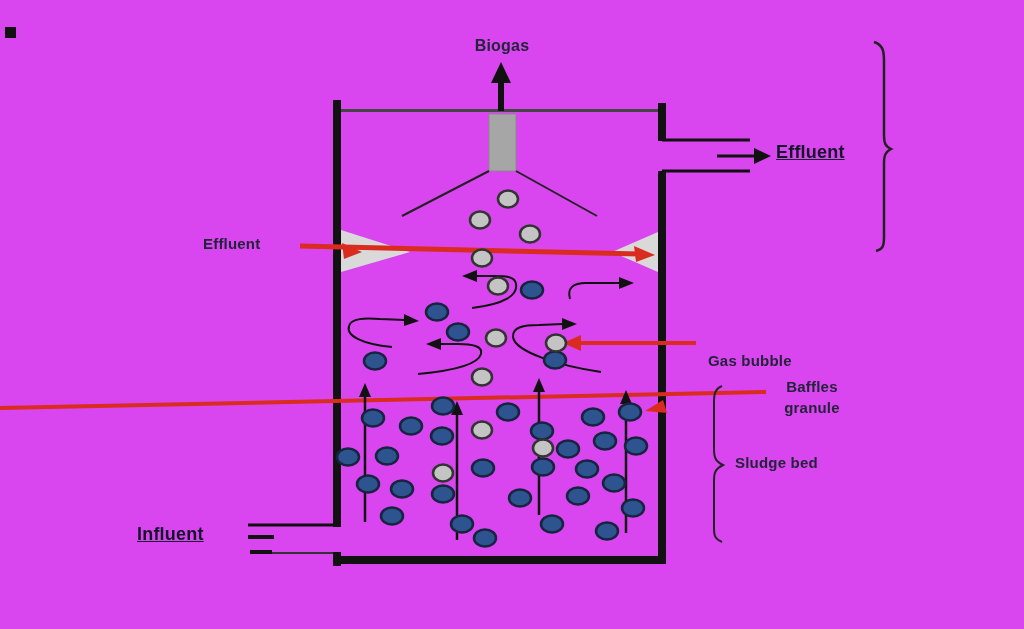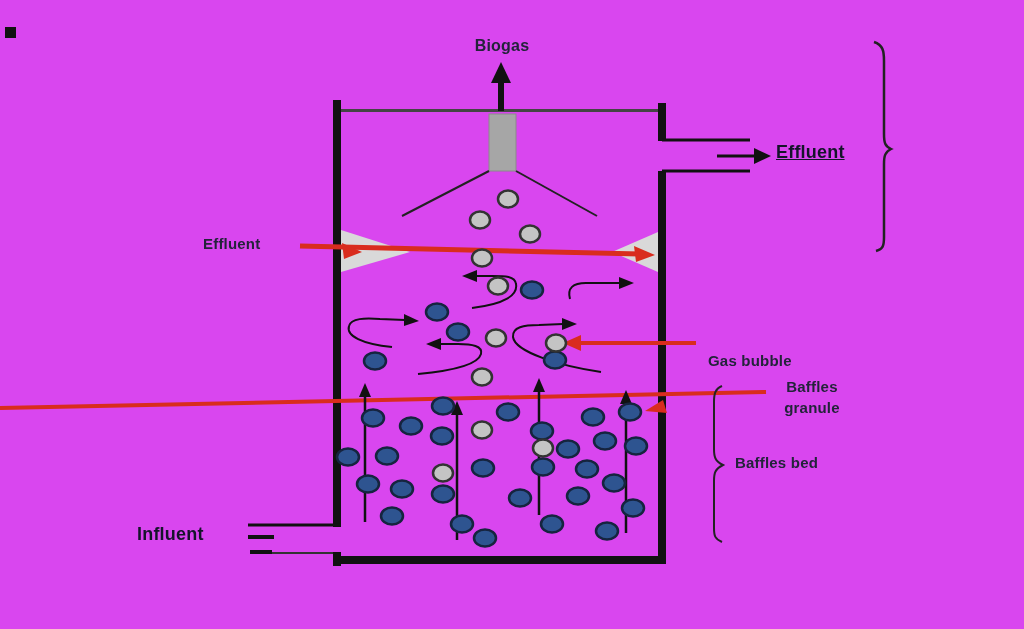--- a/index.html
+++ b/index.html
@@ -10,21 +10,21 @@
        white-space:nowrap;}
   .lbl.bold{font-size:18px;font-weight:800;color:#14142a;}
   .lbl.center{text-align:center;white-space:normal;}
   #biogas-label{left:450px;top:37px;width:104px;text-align:center;font-size:16px;font-weight:700;}
   #effluent-label{left:776px;top:142px;text-decoration:underline;}
   #three-phase-label{left:888px;top:134px;width:118px;line-height:20px;font-weight:600;}
   #baffles-label{left:203px;top:235px;}
   #gas-bubble-label{left:708px;top:352px;}
   #sludge-granule-label{left:766px;top:376px;width:92px;line-height:21px;}
   #sludge-bed-label{left:735px;top:454px;}
-  #influent-label{left:137px;top:524px;}
+  #influent-label{left:137px;top:524px;text-decoration:underline;}
 </style>
 </head>
 <body>
 
 <div id="stage">
 
   <svg id="shapes" width="1024" height="629" viewBox="0 0 1024 629">
 
     <rect x="5" y="27" width="11" height="11" fill="#111"></rect>
 
@@ -141,15 +141,15 @@
   </svg>
 
   <div class="lbl" id="biogas-label">Biogas</div>
   <div class="lbl bold" id="effluent-label">Effluent</div>
   <div class="lbl" id="baffles-label">Effluent</div>
   <div class="lbl" id="gas-bubble-label">Gas bubble</div>
   <div class="lbl center" id="sludge-granule-label">
     <div>Baffles</div>
     <div>granule</div>
   </div>
-  <div class="lbl" id="sludge-bed-label">Baffles bed</div>
+  <div class="lbl" id="sludge-bed-label">Sludge bed</div>
   <div class="lbl bold" id="influent-label">Influent</div>
 </div>
 
 </body></html>

